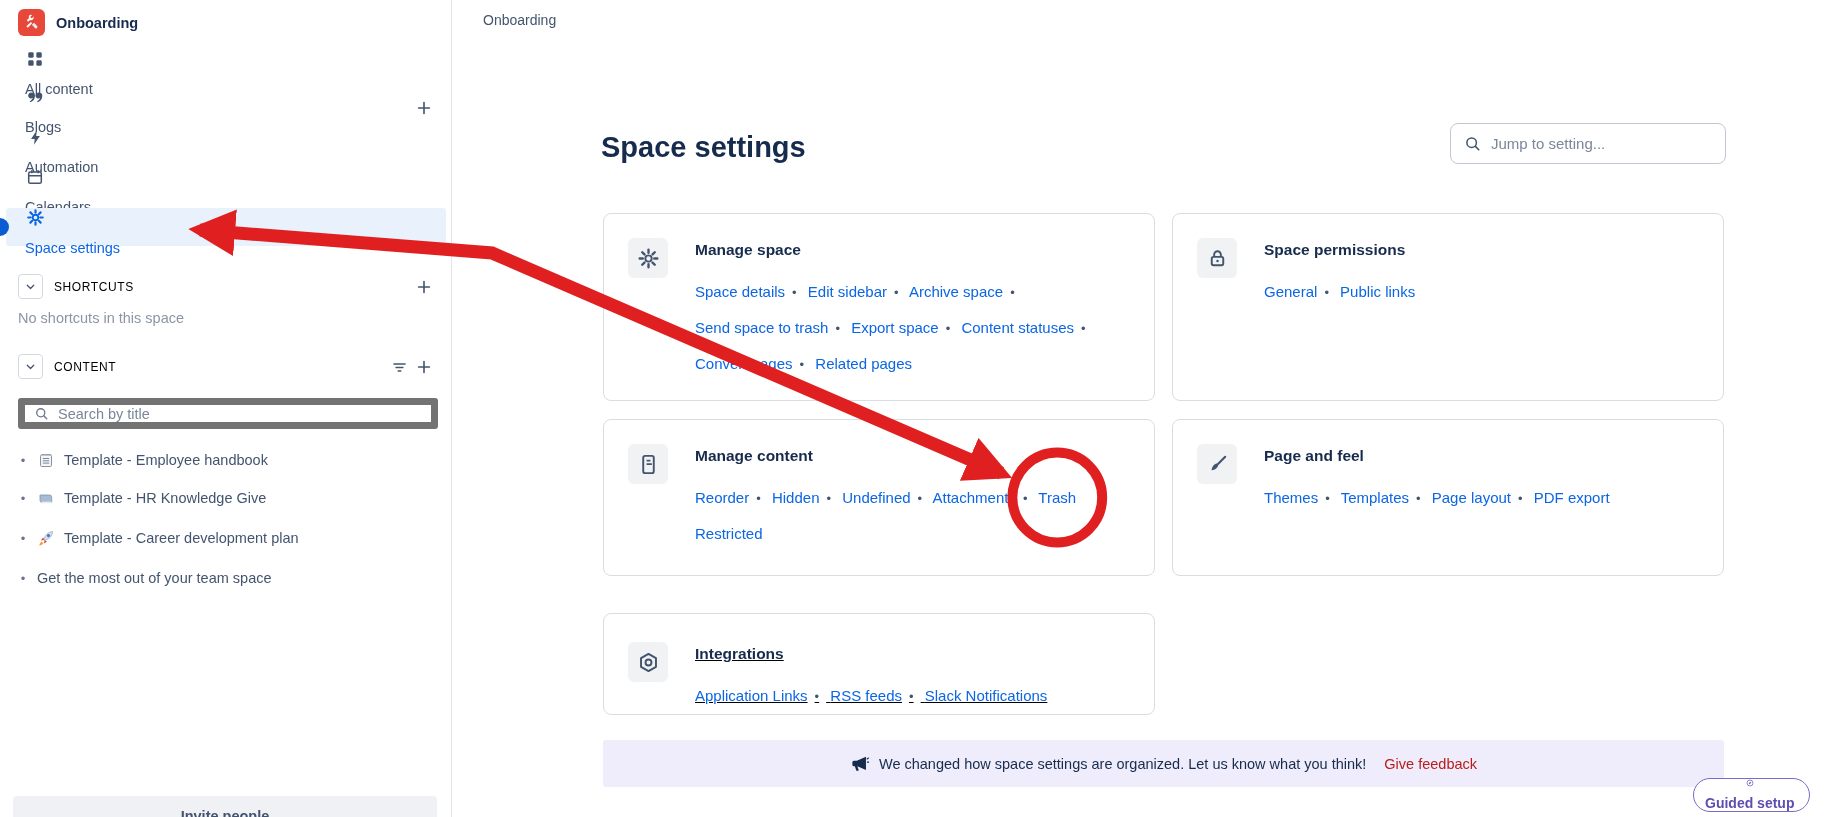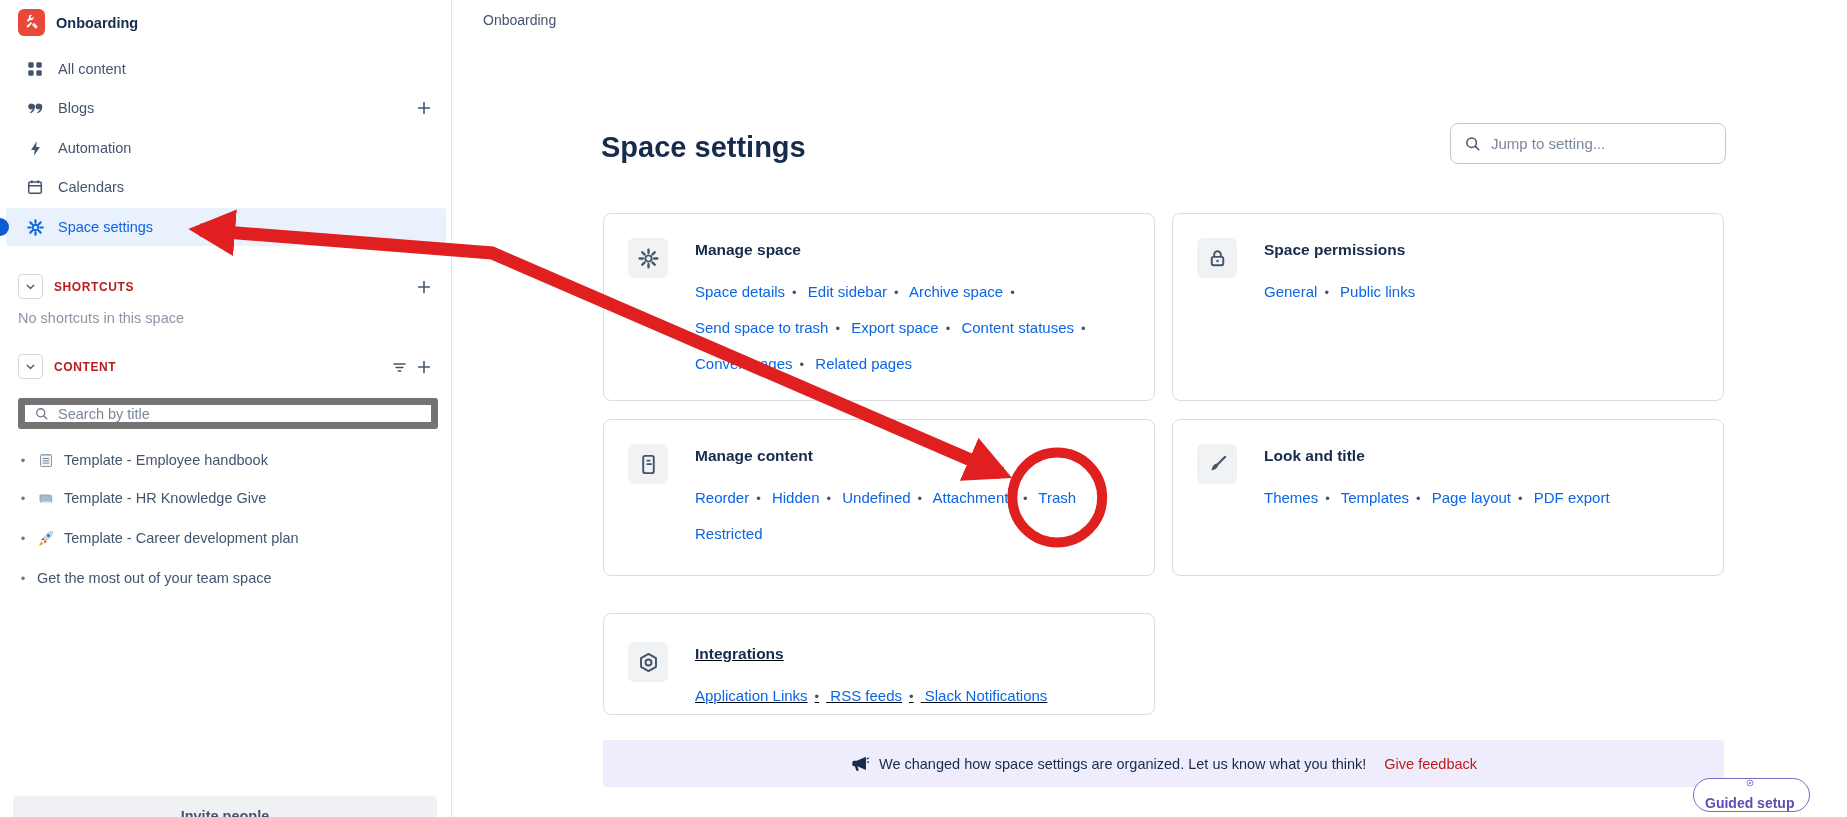--- a/index.html
+++ b/index.html
@@ -9,35 +9,35 @@
 
   
   #sidebar { position:absolute; left:0; top:0; width:452px; height:817px;
     background:#fff; border-right:1px solid #E4E6EA; }
   .space-header { position:absolute; left:18px; top:9px; display:flex; align-items:center; gap:11px; }
   .space-logo { width:27px; height:27px; border-radius:6px; background:#E8483A;
     display:flex; align-items:center; justify-content:center; }
   .space-name { font-size:14.5px; font-weight:bold; color:#172B4D; }
 
   .nav-item { position:absolute; left:6px; width:440px; height:38px; border-radius:3px;
-    display:flex; align-items:center; gap:13px; padding-left:19px; cursor:pointer; color:#44546F; }
+    display:flex; gap:13px; padding-left:19px; cursor:pointer; color:#44546F;flex-direction:column; }
   .nav-item .nav-label { font-size:14.5px; }
   .nav-item.active { background:#E8F1FC; color:#0C66E4; }
   .nav-item.active .nav-label { color:#0C66E4; }
   .nav-pill { position:absolute; left:-6px; top:50%; transform:translateY(-50%);
     width:9px; height:18px; background:#0B5BD3; border-radius:0 10px 10px 0; }
   .nav-icon { width:20px; height:20px; display:flex; align-items:center; justify-content:center; }
 
   .row-plus { position:absolute; width:26px; height:26px; display:flex; align-items:center;
     justify-content:center; color:#44546F; cursor:pointer; border-radius:3px; }
 
   .section-head { position:absolute; left:18px; display:flex; align-items:center; gap:11px; }
   .chev-box { width:25px; height:25px; border:1px solid #D5D9DF; border-radius:4px;
     display:flex; align-items:center; justify-content:center; color:#44546F; cursor:pointer; background:#fff; }
-  .section-label { font-size:12px; font-weight:bold; letter-spacing:0.6px; color:#b91c1c; }
+  .section-label { font-size:12px; font-weight:normal; letter-spacing:0.6px; color:#000000; }
 
   .empty-text { position:absolute; left:18px; top:310px; font-size:14.5px; color:#8C95A6; }
 
   .sb-search { position:absolute; left:18px; top:398px; width:420px; height:31px;
     border:7px solid #737373; border-radius:3px; background:#fff;
     display:flex; align-items:center; gap:9px; padding-left:9px; }
   .sb-search input, .jump-search input { border:none; outline:none; flex:1; font-size:14.5px;
     color:#172B4D; background:transparent; font-family:inherit; }
   .sb-search input::placeholder { color:#7A869A; }
 
@@ -319,21 +319,21 @@
   </div>
 
   <div class="card" style="left:1172px; top:419px; width:552px; height:157px">
     <span class="icon-tile">
       <svg width="23" height="23" viewBox="0 0 24 24">
         <path d="M20,4 L12.8,11.2" stroke="currentColor" stroke-width="2.2" stroke-linecap="round" fill="none"></path>
         <path d="M12.8,11 c-3.2,-0.6 -6.4,2 -7,7 c4.8,-0.5 7.6,-3.8 7,-7 z" fill="currentColor"></path>
       </svg>
       </span>
     <div>
-      <div class="card-title">Look and title</div>
+      <div class="card-title">Page and feel</div>
       <div class="card-links">
         <span class="clink">Themes</span><span class="sep">•</span>
         <span class="clink">Templates</span><span class="sep">•</span>
         <span class="clink">Page layout</span><span class="sep">•</span>
         <span class="clink">PDF export</span>
       </div>
     </div>
   </div>
 
   <div class="card short" style="left:603px; top:613px; width:552px; height:102px">

